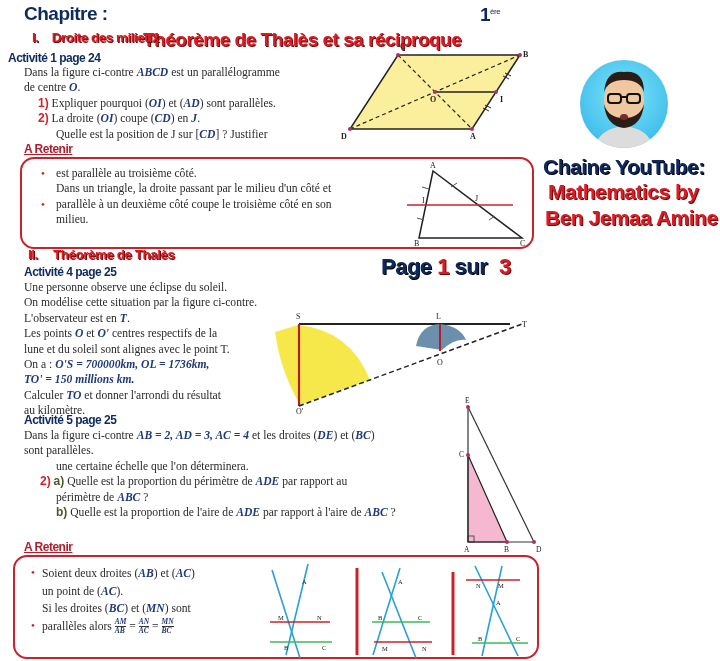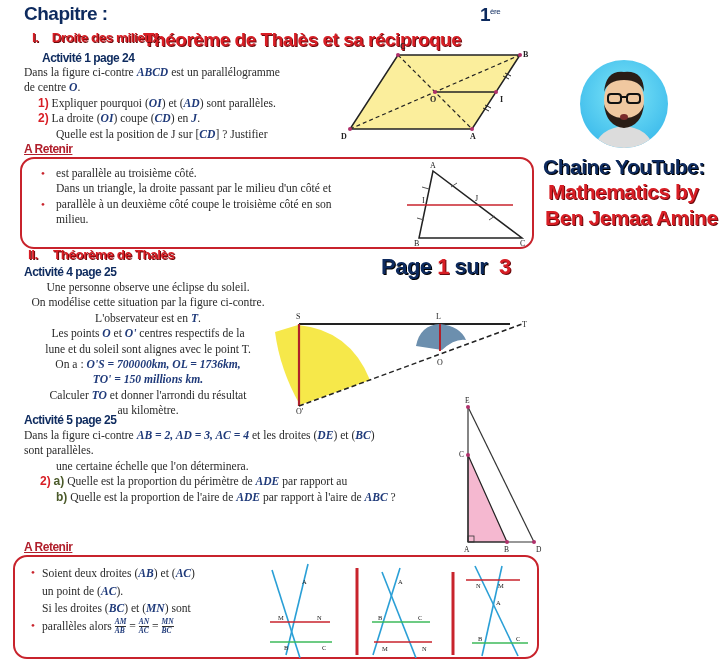--- a/index.html
+++ b/index.html
@@ -25,21 +25,21 @@
 <div class="abs cond navy" style="left:24px;top:3px;font-size:19px;">Chapitre :</div>
 <div class="abs cond title-red" style="left:143px;top:3px;font-size:19px;margin-top:26px;">Théorème de Thalès et sa réciproque</div>
 <div class="abs cond navy" style="left:480px;top:4px;font-size:19px;">
   <span>1</span><sup style="font-size:8px;font-weight:normal;">ère</sup>
 </div>
 
 <div class="abs cond title-red" style="left:32px;top:30px;font-size:13.5px;">
   <span>I.</span>
   <span style="margin-left:10px;">Droite des milieux</span>
 </div>
-<div class="abs cond navy" style="left:42px;top:51px;font-size:12px;">Activité 1 page 24</div>
+<div class="abs cond navy" style="left:8px;top:51px;font-size:12px;">Activité 1 page 24</div>
 
 <div class="abs body" style="left:24px;top:65px;width:320px;">
   <div><span>Dans la figure ci-contre </span><span class="m">ABCD</span><span> est un parallélogramme</span></div>
   <div><span>de centre </span><span class="m">O</span><span>.</span></div>
   <div style="padding-left:14px;"><span class="num">1)</span> <span>Expliquer pourquoi (</span><span class="m">OI</span><span>) et (</span><span class="m">AD</span><span>) sont parallèles.</span></div>
   <div style="padding-left:14px;"><span class="num">2)</span> <span>La droite (</span><span class="m">OI</span><span>) coupe (</span><span class="m">CD</span><span>) en </span><span class="m">J</span><span>.</span></div>
   <div style="padding-left:32px;"><span>Quelle est la position de J sur [</span><span class="m">CD</span><span>] ? Justifier</span></div>
 </div>
 
 <svg class="abs" style="left:335px;top:40px;" width="200" height="100" viewBox="0 0 200 100">
@@ -121,21 +121,21 @@
   <span class="navy" style="text-shadow:1px 1px 0 #000;">sur</span>
   <span class="title-red" style="margin-left:6px;">3</span>
 </div>
 
 <div class="abs cond title-red" style="left:28px;top:247px;font-size:13.5px;">
   <span>II.</span>
   <span style="margin-left:12px;">Théorème de Thalès</span>
 </div>
 <div class="abs cond navy" style="left:24px;top:265px;font-size:12px;">Activité 4 page 25</div>
 
-<div class="abs body" style="left:8px;top:280px;width:280px;text-align:center;">
+<div class="abs body" style="left:24px;top:280px;width:280px;">
   <div>Une personne observe une éclipse du soleil.</div>
   <div style="white-space:nowrap;">On modélise cette situation par la figure ci-contre.</div>
   <div><span>L'observateur est en </span><span class="m">T</span><span>.</span></div>
   <div><span>Les points </span><span class="m">O</span><span> et </span><span class="m">O'</span><span> centres respectifs de la</span></div>
   <div>lune et du soleil sont alignes avec le point T.</div>
   <div><span>On a : </span><span class="m">O'S = 700000km, OL = 1736km,</span></div>
   <div><span class="m">TO' = 150 millions km.</span></div>
   <div><span>Calculer </span><span class="m">TO</span><span> et donner l'arrondi du résultat</span></div>
   <div>au kilomètre.</div>
 </div>
@@ -155,20 +155,21 @@
     <text x="26" y="104">O'</text>
   </g>
 </svg>
 
 <div class="abs cond navy" style="left:24px;top:413px;font-size:12px;">Activité 5 page 25</div>
 <div class="abs body" style="left:24px;top:428px;width:420px;">
   <div style="white-space:nowrap;"><span>Dans la figure ci-contre </span><span class="m">AB = 2, AD = 3, AC = 4</span><span> et les droites (</span><span class="m">DE</span><span>) et (</span><span class="m">BC</span><span>)</span></div>
   <div>sont parallèles.</div>
   <div style="padding-left:32px;">une certaine échelle que l'on déterminera.</div>
   <div style="padding-left:16px;white-space:nowrap;"><span class="num">2)</span> <span class="numg">a)</span> <span>Quelle est la proportion du périmètre de </span><span class="m">ADE</span><span> par rapport au</span></div>
+  <div style="padding-left:32px;"><span>périmètre de </span><span class="m">ABC</span><span> ?</span></div>
   <div style="padding-left:32px;white-space:nowrap;"><span class="numg">b)</span> <span>Quelle est la proportion de l'aire de </span><span class="m">ADE</span><span> par rapport à l'aire de </span><span class="m">ABC</span><span> ?</span></div>
 </div>
 
 <svg class="abs" style="left:455px;top:395px;" width="95" height="160" viewBox="0 0 95 160">
   <polygon points="13,60 13,147 52,147" fill="#f5b8d0" stroke="#222" stroke-width="1.2"></polygon>
   <line x1="13" y1="12" x2="13" y2="147" stroke="#333" stroke-width="1.2"></line>
   <line x1="13" y1="12" x2="79" y2="147" stroke="#333" stroke-width="1.2"></line>
   <line x1="13" y1="147" x2="79" y2="147" stroke="#333" stroke-width="1.2"></line>
   <rect x="13" y="141" width="6" height="6" fill="none" stroke="#333" stroke-width="0.8"></rect>
   <g fill="#b0306b">

